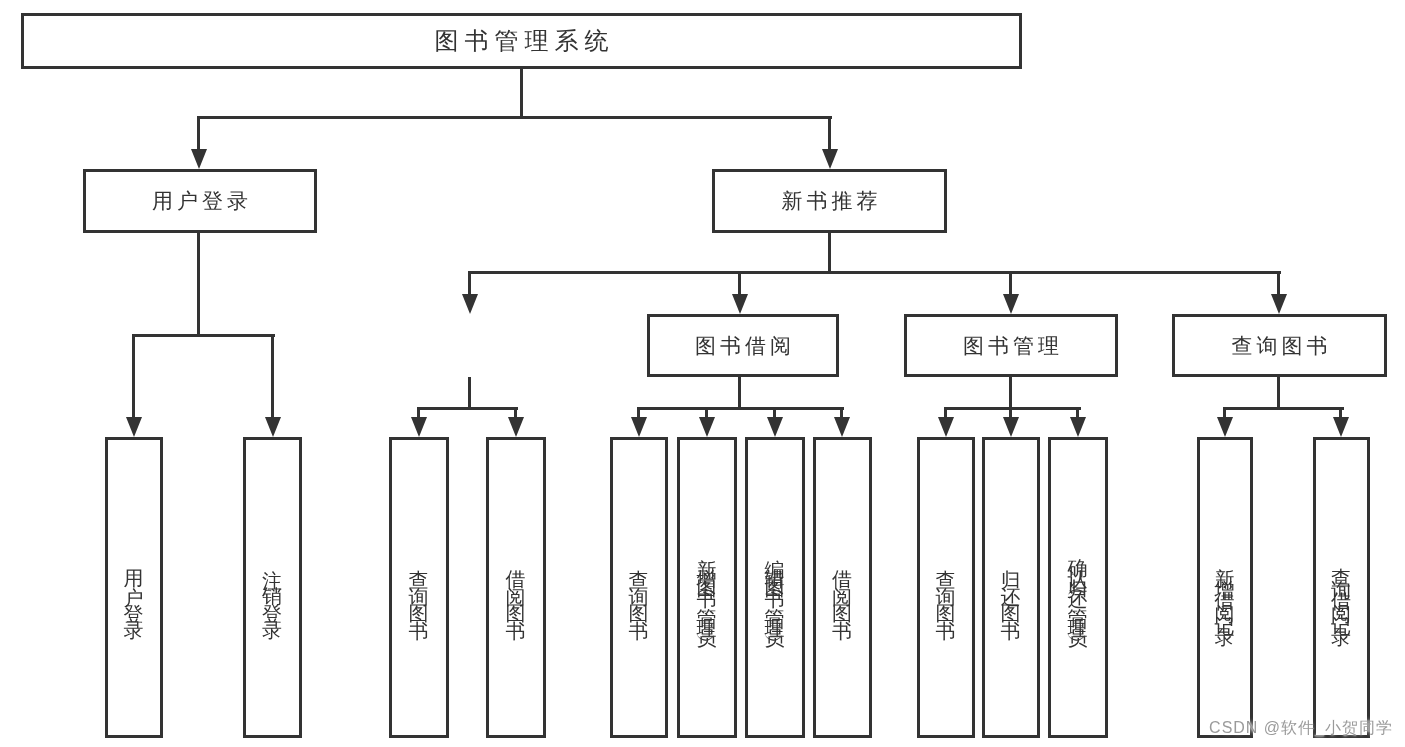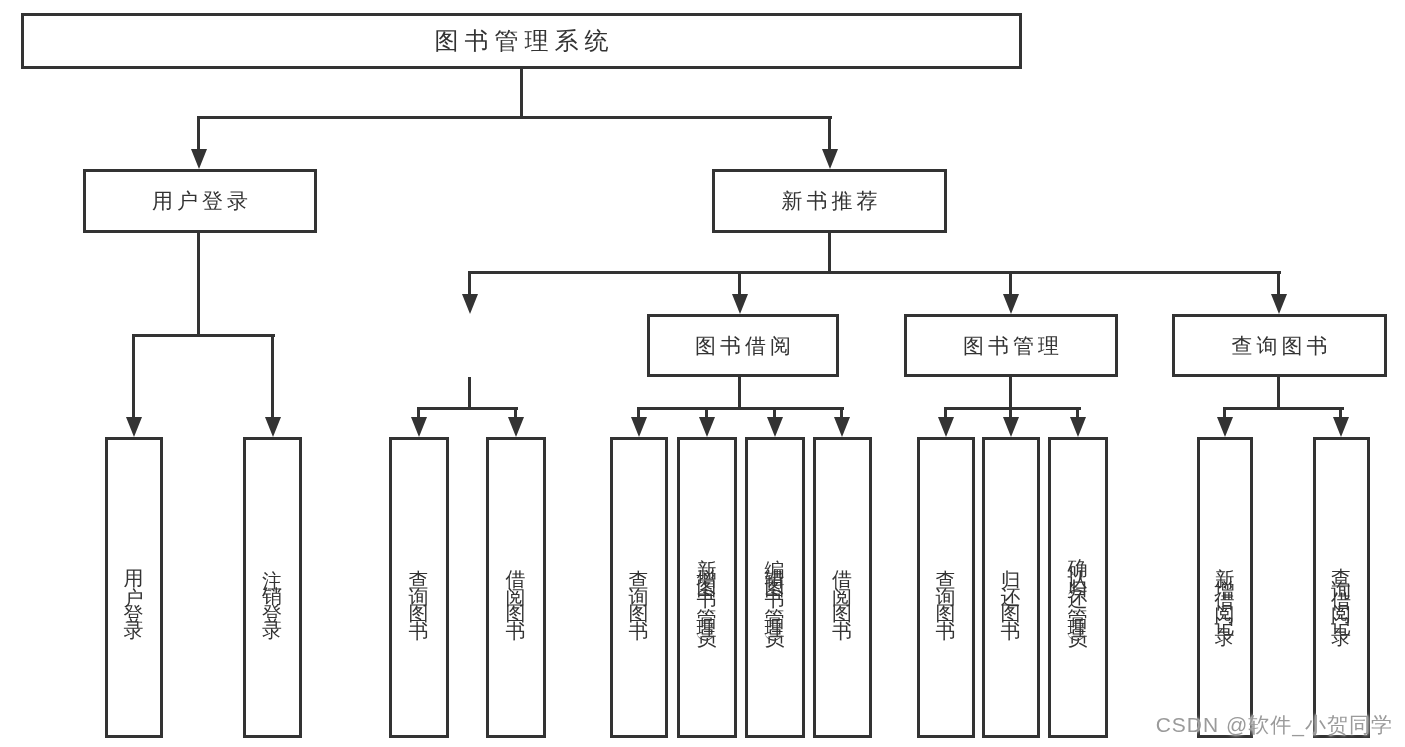--- a/index.html
+++ b/index.html
@@ -23,21 +23,21 @@
   .ls-md span{letter-spacing:12px;}
   .ls-sm span{letter-spacing:10px;}
   .line{position:absolute;background:#333;}
   .ah{
     position:absolute;width:0;height:0;
     border-left:8px solid transparent;border-right:8px solid transparent;
     border-top:20px solid #333;
   }
   .watermark{
     position:absolute;right:12px;bottom:8px;z-index:6;
-    font-size:21px;letter-spacing:1px;color:rgba(145,145,145,0.92);
+    font-size:16px;letter-spacing:1px;color:rgba(145,145,145,0.92);
     text-shadow:0 0 2px #fff,0 0 4px #fff;white-space:nowrap;
   }
 </style>
 </head>
 <body>
 
 <div class="canvas">
 
   <div class="node root" style="left:21px;top:13px;width:1001px;height:56px;">
     <span>图书管理系统</span>

